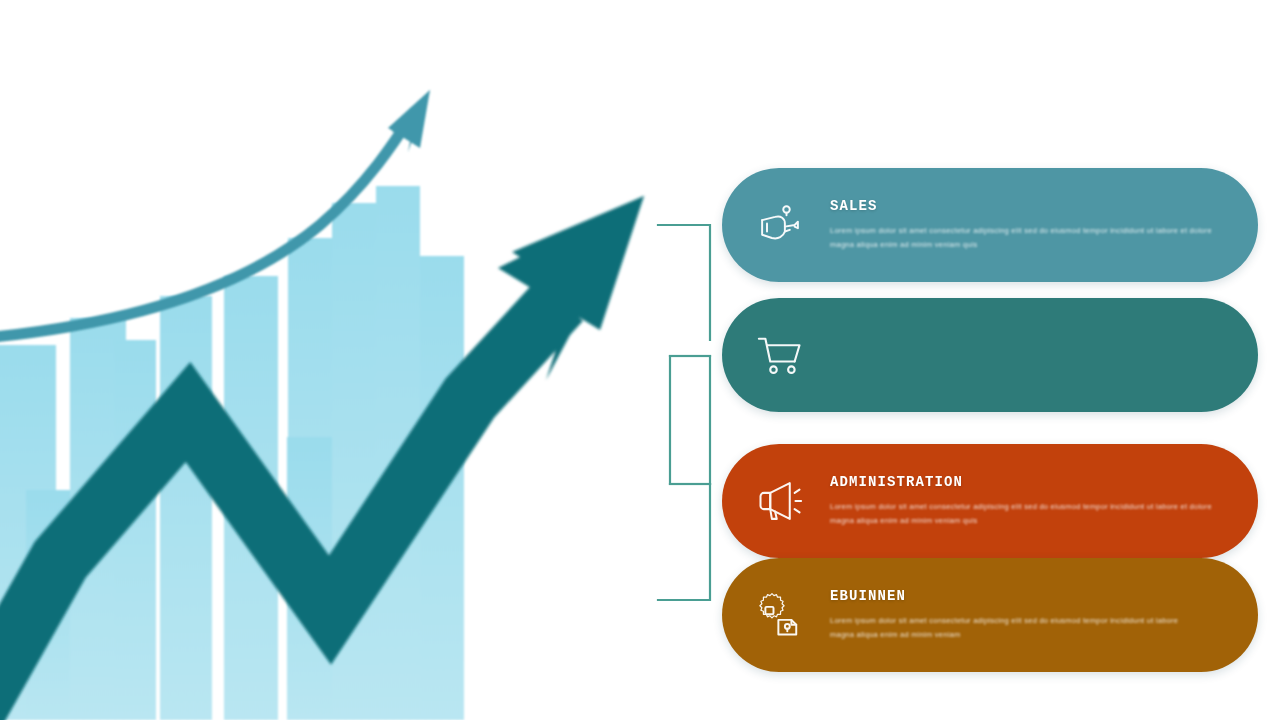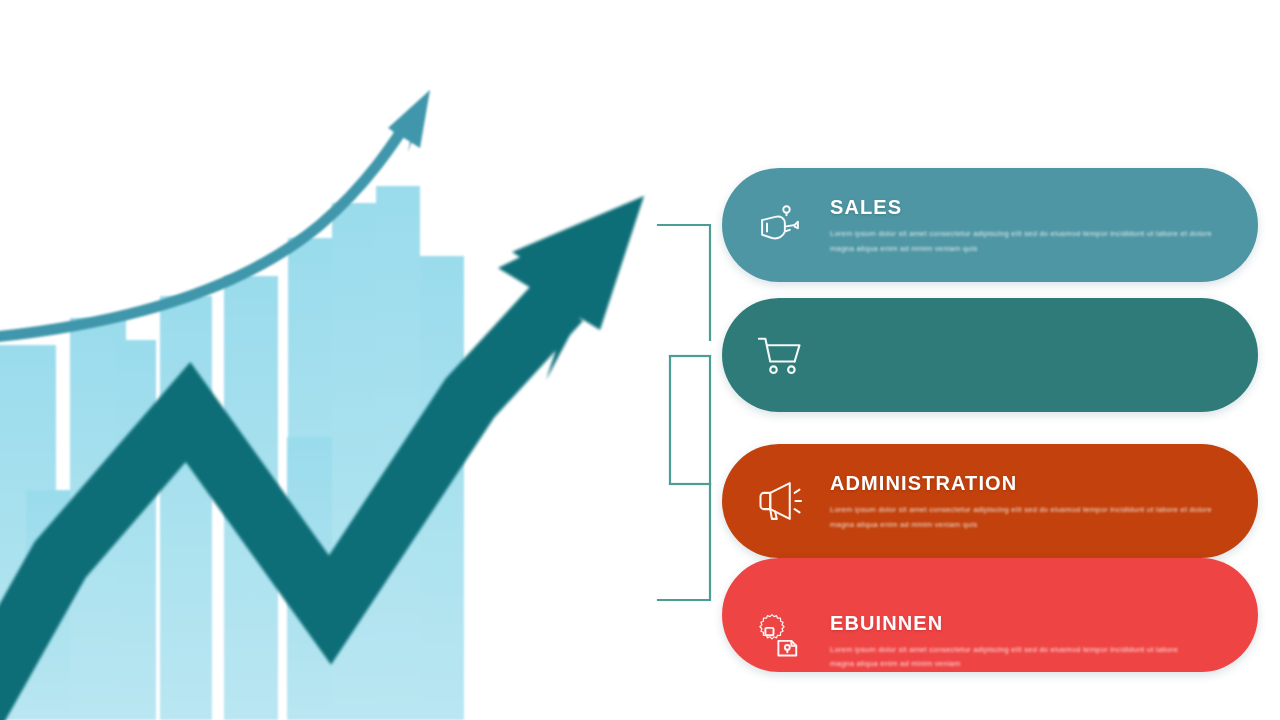--- a/index.html
+++ b/index.html
@@ -49,48 +49,49 @@
     border-radius:57px;
     display:flex;
     align-items:center;
     padding:0 26px 0 22px;
     box-shadow:0 3px 10px rgba(20,70,90,0.16);
     overflow:hidden;
   }
   .info-card.c1 { top:0px;   background:#4e96a4; }
   .info-card.c2 { top:130px; background:#2e7b79; }
   .info-card.c3 { top:276px; background:#c2410c; }
-  .info-card.c4 { top:390px; background:#ef4444;align-items:flex-end; }
+  .info-card.c4 { top:390px; background:#a16207; }
 
   .card-icon {
     flex:0 0 auto;
     width:72px; height:72px;
     display:flex;
     align-items:center;
     justify-content:center;
     margin-right:14px;
     opacity:0.95;
   }
   .card-icon svg { width:52px; height:52px; display:block; }
 
   .card-body {
     flex:1 1 auto;
     min-width:0;
     padding-top:2px;
   }
 
   .card-title {
     color:#ffffff;
-    font-size:20px;
+    font-size:14px;
     font-weight:bold;
     letter-spacing:1.1px;
     line-height:1.1;
     margin-bottom:9px;
     text-shadow:0 1px 3px rgba(0,0,0,0.18);
     filter:blur(0.35px);
+    font-family:Liberation Mono, monospace;
   }
 
   
   .card-text {
     color:rgba(255,255,255,0.82);
     font-size:7.5px;
     line-height:1.95;
     letter-spacing:0.25px;
     white-space:nowrap;
     overflow:hidden;

